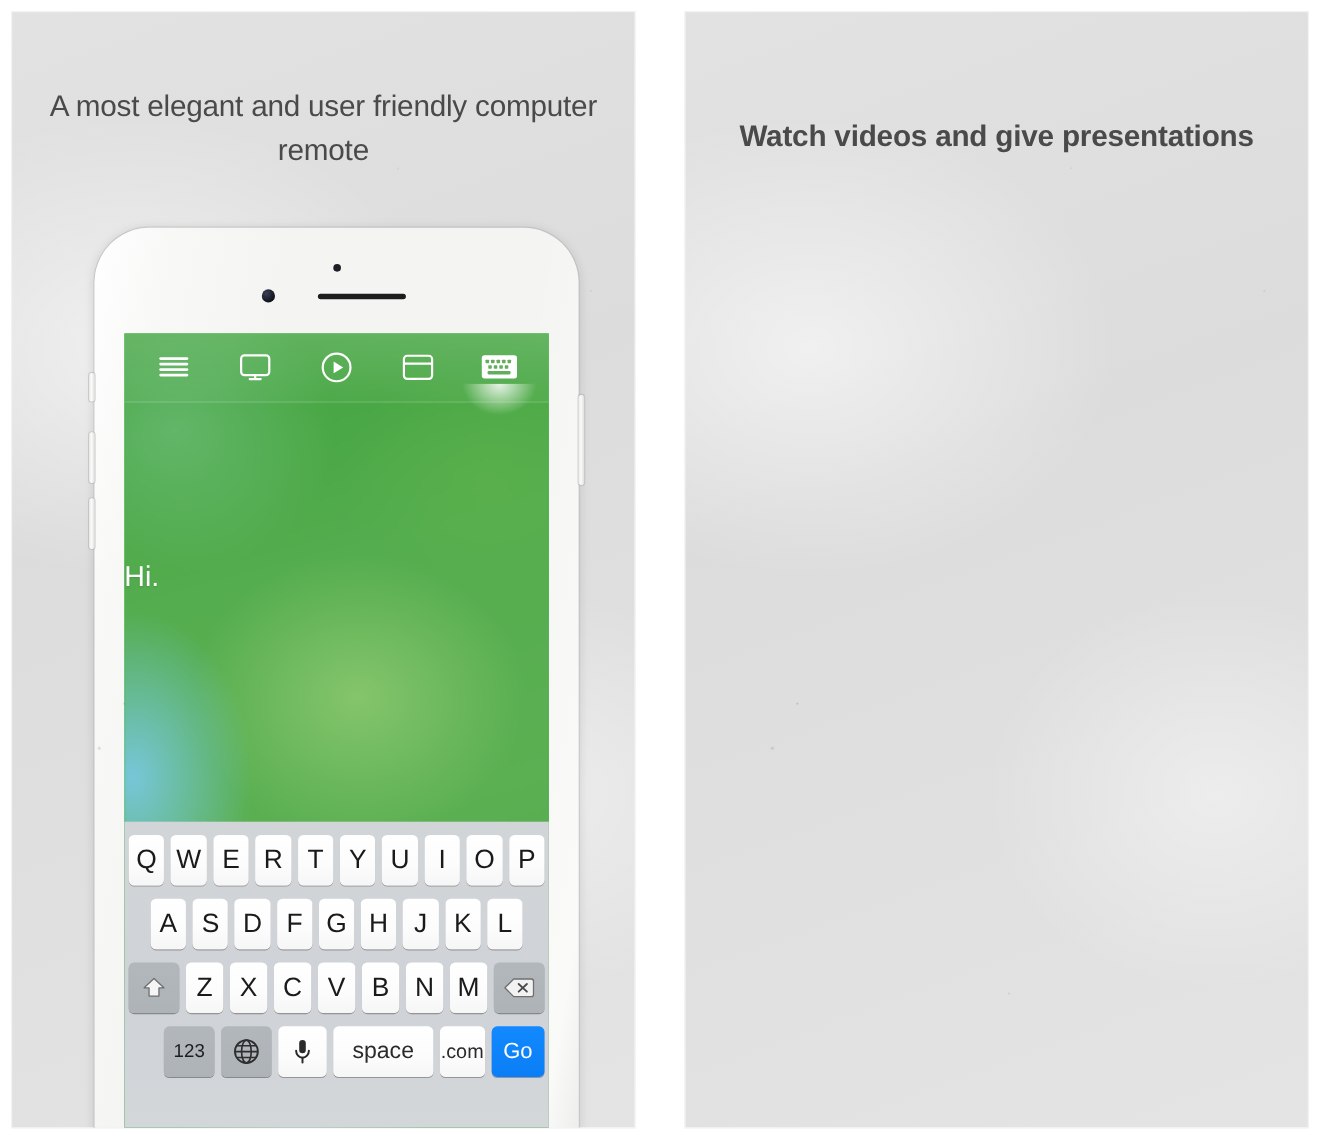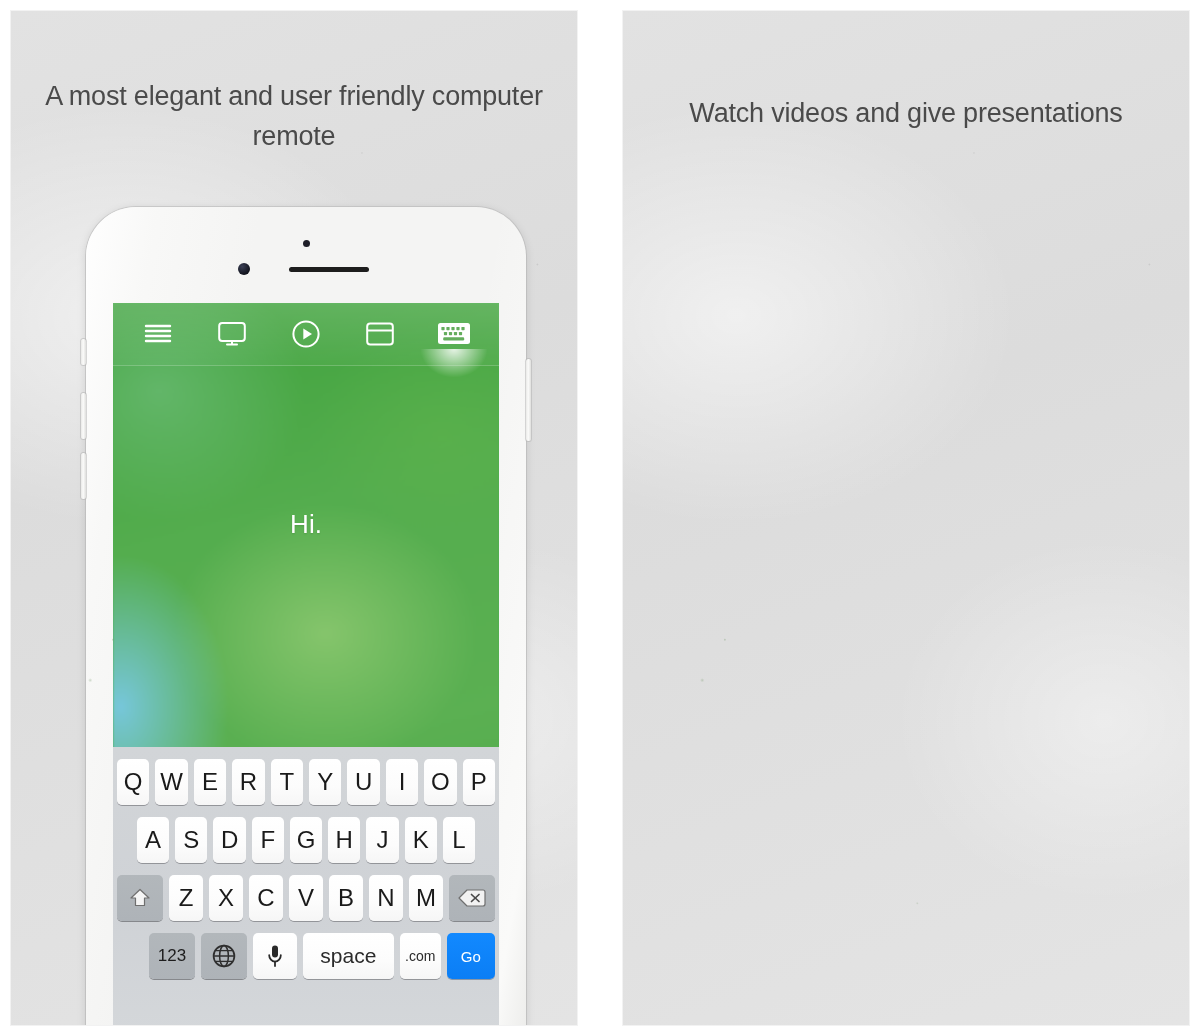--- a/index.html
+++ b/index.html
@@ -52,21 +52,21 @@
     left: 0; right: 0;
     text-align: center;
     color: #4a4a4a;
     font-size: 27px;
     line-height: 40px;
     font-weight: 400;
     letter-spacing: -0.2px;
     z-index: 4;
   }
   .caption-left  { top: 65px; padding: 0 28px; }
-  .caption-right { top: 82px; padding: 0 14px; white-space: nowrap; }
+  .caption-right { top: 93px; padding: 0 14px; white-space: nowrap; font-weight: bold; }
 
   
   .phone {
     position: absolute;
     background: #f4f4f3;
     border-radius: 50px 50px 0 0;
     box-shadow:
       0 2px 10px rgba(0,0,0,0.13),
       0 0 0 1px rgba(190,190,190,0.55);
     overflow: visible;
@@ -186,21 +186,21 @@
     height: 28px;
     background: radial-gradient(ellipse at 50% 0%, rgba(255,255,255,0.85), rgba(255,255,255,0) 72%);
     pointer-events: none;
   }
 
   
   .hi-text {
     position: absolute;
     left: 0; right: 0;
     top: 206px;
-    text-align: center;
+    text-align: left;
     color: #ffffff;
     font-size: 26px;
     font-weight: 400;
     text-shadow: 0 1px 2px rgba(0,0,0,0.12);
     z-index: 2;
   }
 
   
   .keyboard {
     position: absolute;
@@ -233,26 +233,26 @@
     font-size: 24px;
     color: #1a1a1a;
     font-weight: 400;
   }
   .key.gray {
     background: linear-gradient(180deg, #b2b7bb 0%, #aeb3b8 100%);
     box-shadow: 0 1px 0 rgba(125,128,132,0.9);
   }
   .key.wide { flex: 0 0 46px; }
   .key.space { flex: 3 1 0; font-size: 21px; color: #2b2b2b; }
-  .key.dotcom { flex: 1.35 1 0; font-size: 14px; color: #2b2b2b; }
+  .key.dotcom { flex: 1.35 1 0; font-size: 18px; color: #2b2b2b; }
   .key.go {
     flex: 1.6 1 0;
     background: linear-gradient(180deg, #1289ff 0%, #0b7ef5 100%);
     color: #ffffff;
-    font-size: 15px;
+    font-size: 20px;
     box-shadow: 0 1px 0 rgba(90,110,135,0.6);
   }
   .key.num { flex: 0 0 46px; font-size: 17px; color: #1d1d1d; }
   .key.globe { flex: 0 0 46px; }
   .key.mic  { flex: 0 0 44px; }
   .key svg { display: block; }
 </style>
 </head>
 <body>
 

